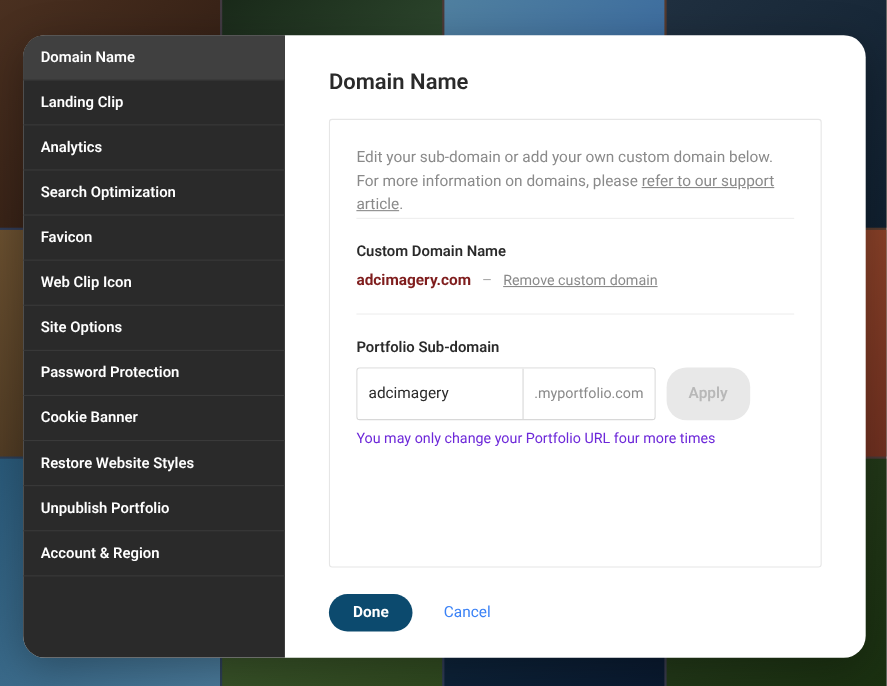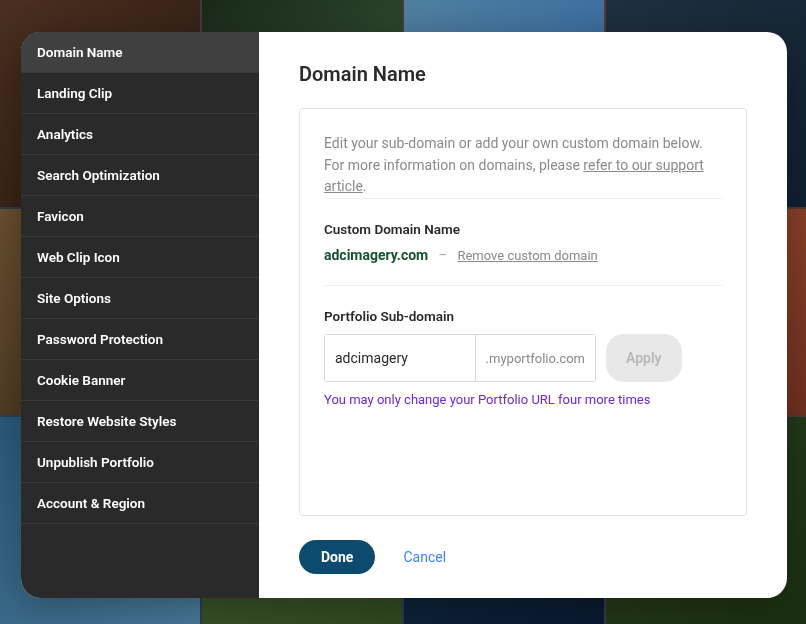--- a/index.html
+++ b/index.html
@@ -107,21 +107,21 @@
     .domain-row {
       display: flex;
       align-items: baseline;
       gap: 10px;
       padding-bottom: 22px;
       border-bottom: 1px solid #eee;
       font-size: 14px;
     }
     .domain-value {
       font-weight: 700;
-      color: #14532d;
+      color: #7f1d1d;
     }
     .dash {
       color: #aaa;
     }
     .remove-link {
       color: #8a8a8a;
       text-decoration: underline;
       font-size: 13px;
       cursor: pointer;
     }

